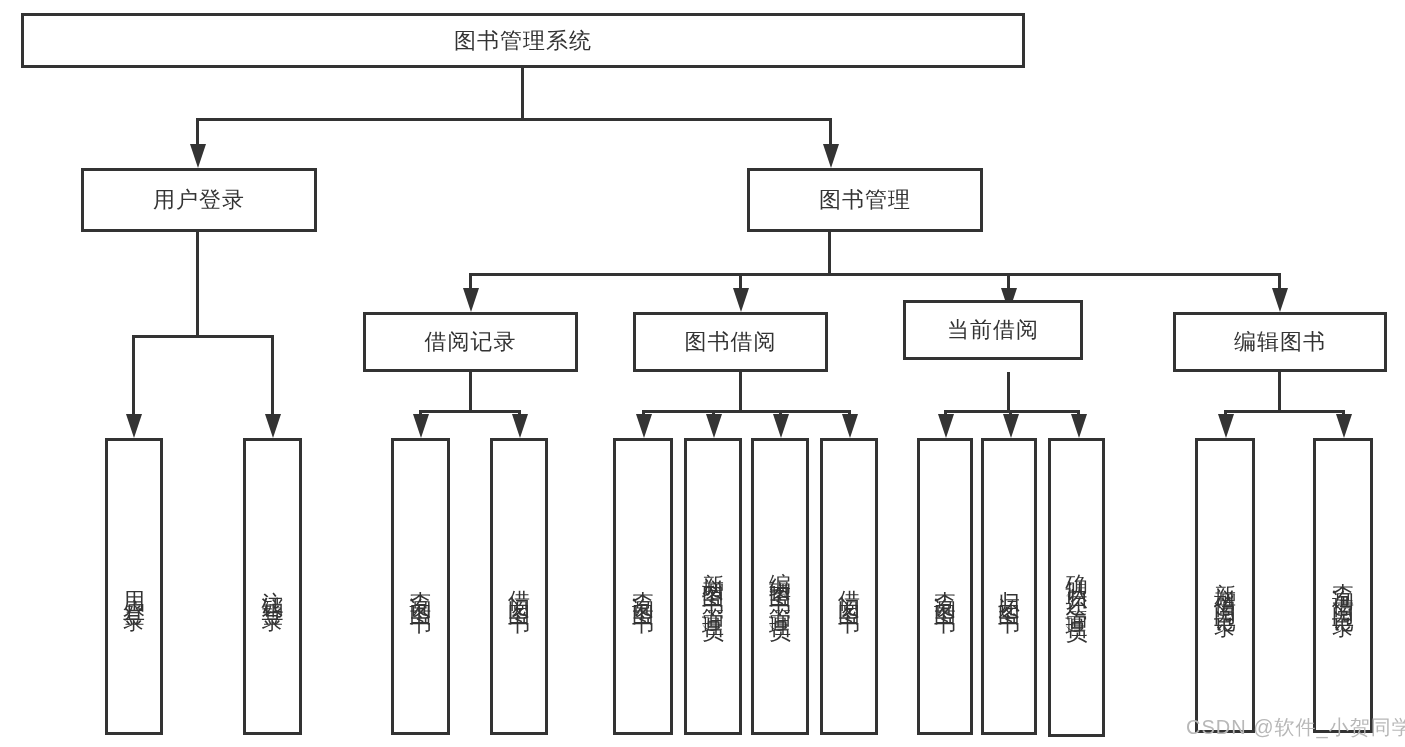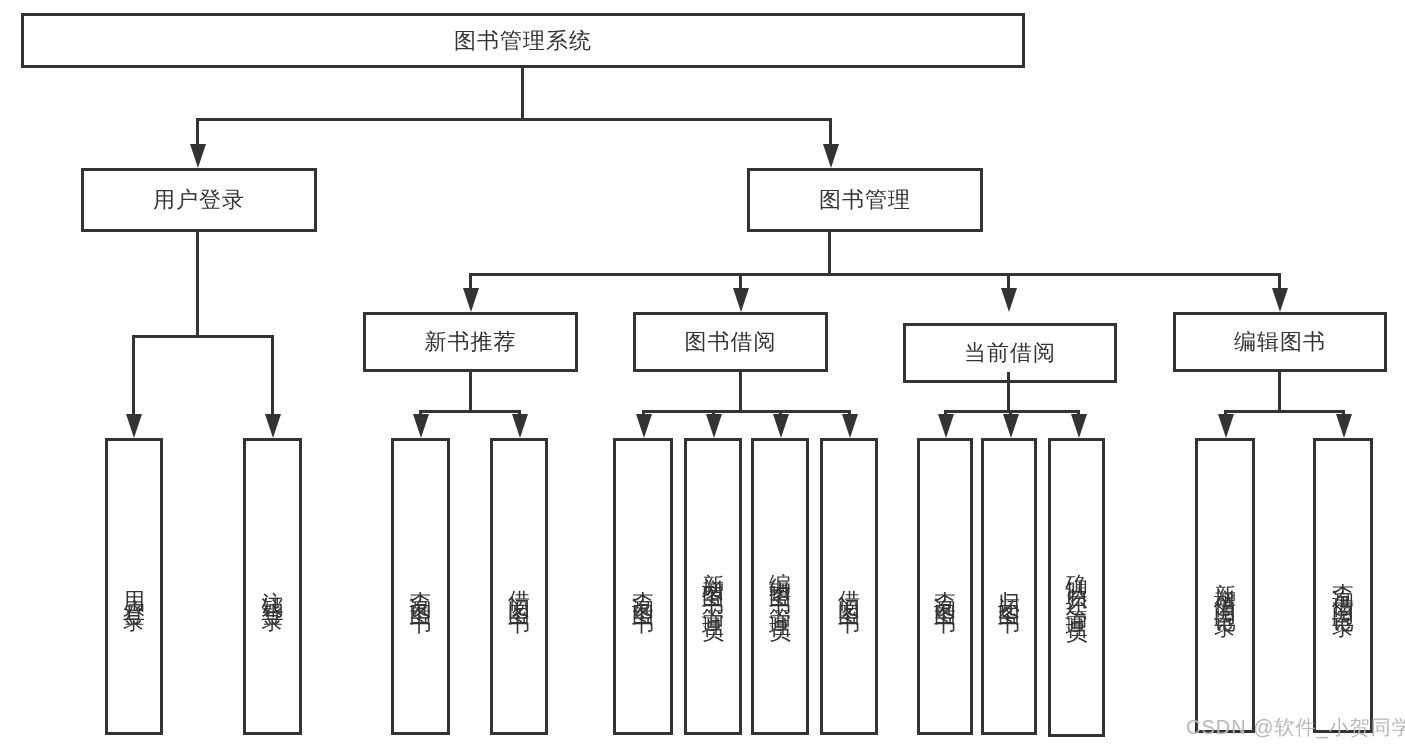--- a/index.html
+++ b/index.html
@@ -110,26 +110,26 @@
   <div class="arrow" style="left:271px; top:337px; height:77px;"></div>
 
   <div class="v" style="left:828px; top:232px; height:44px;"></div>
   <div class="h" style="left:469px; top:273px; width:812px;"></div>
   <div class="arrow" style="left:469px; top:275px; height:13px;"></div>
   <div class="arrow" style="left:739px; top:275px; height:13px;"></div>
   <div class="arrow" style="left:1007px; top:275px; height:13px;"></div>
   <div class="arrow" style="left:1278px; top:275px; height:13px;"></div>
 
   <div class="node" style="left:363px; top:312px; width:215px; height:60px;">
-    <span>新书推荐</span>
+    <span>借阅记录</span>
   </div>
   <div class="node" style="left:633px; top:312px; width:195px; height:60px;">
     <span>图书借阅</span>
   </div>
-  <div class="node" style="left:903px; top:323px; width:214px; height:60px;">
+  <div class="node" style="left:903px; top:300px; width:180px; height:60px;">
     <span>当前借阅</span>
   </div>
   <div class="node" style="left:1173px; top:312px; width:214px; height:60px;">
     <span>编辑图书</span>
   </div>
 
   <div class="v" style="left:469px; top:372px; height:41px;"></div>
   <div class="v" style="left:739px; top:372px; height:41px;"></div>
   <div class="v" style="left:1007px; top:372px; height:41px;"></div>
   <div class="v" style="left:1278px; top:372px; height:41px;"></div>

